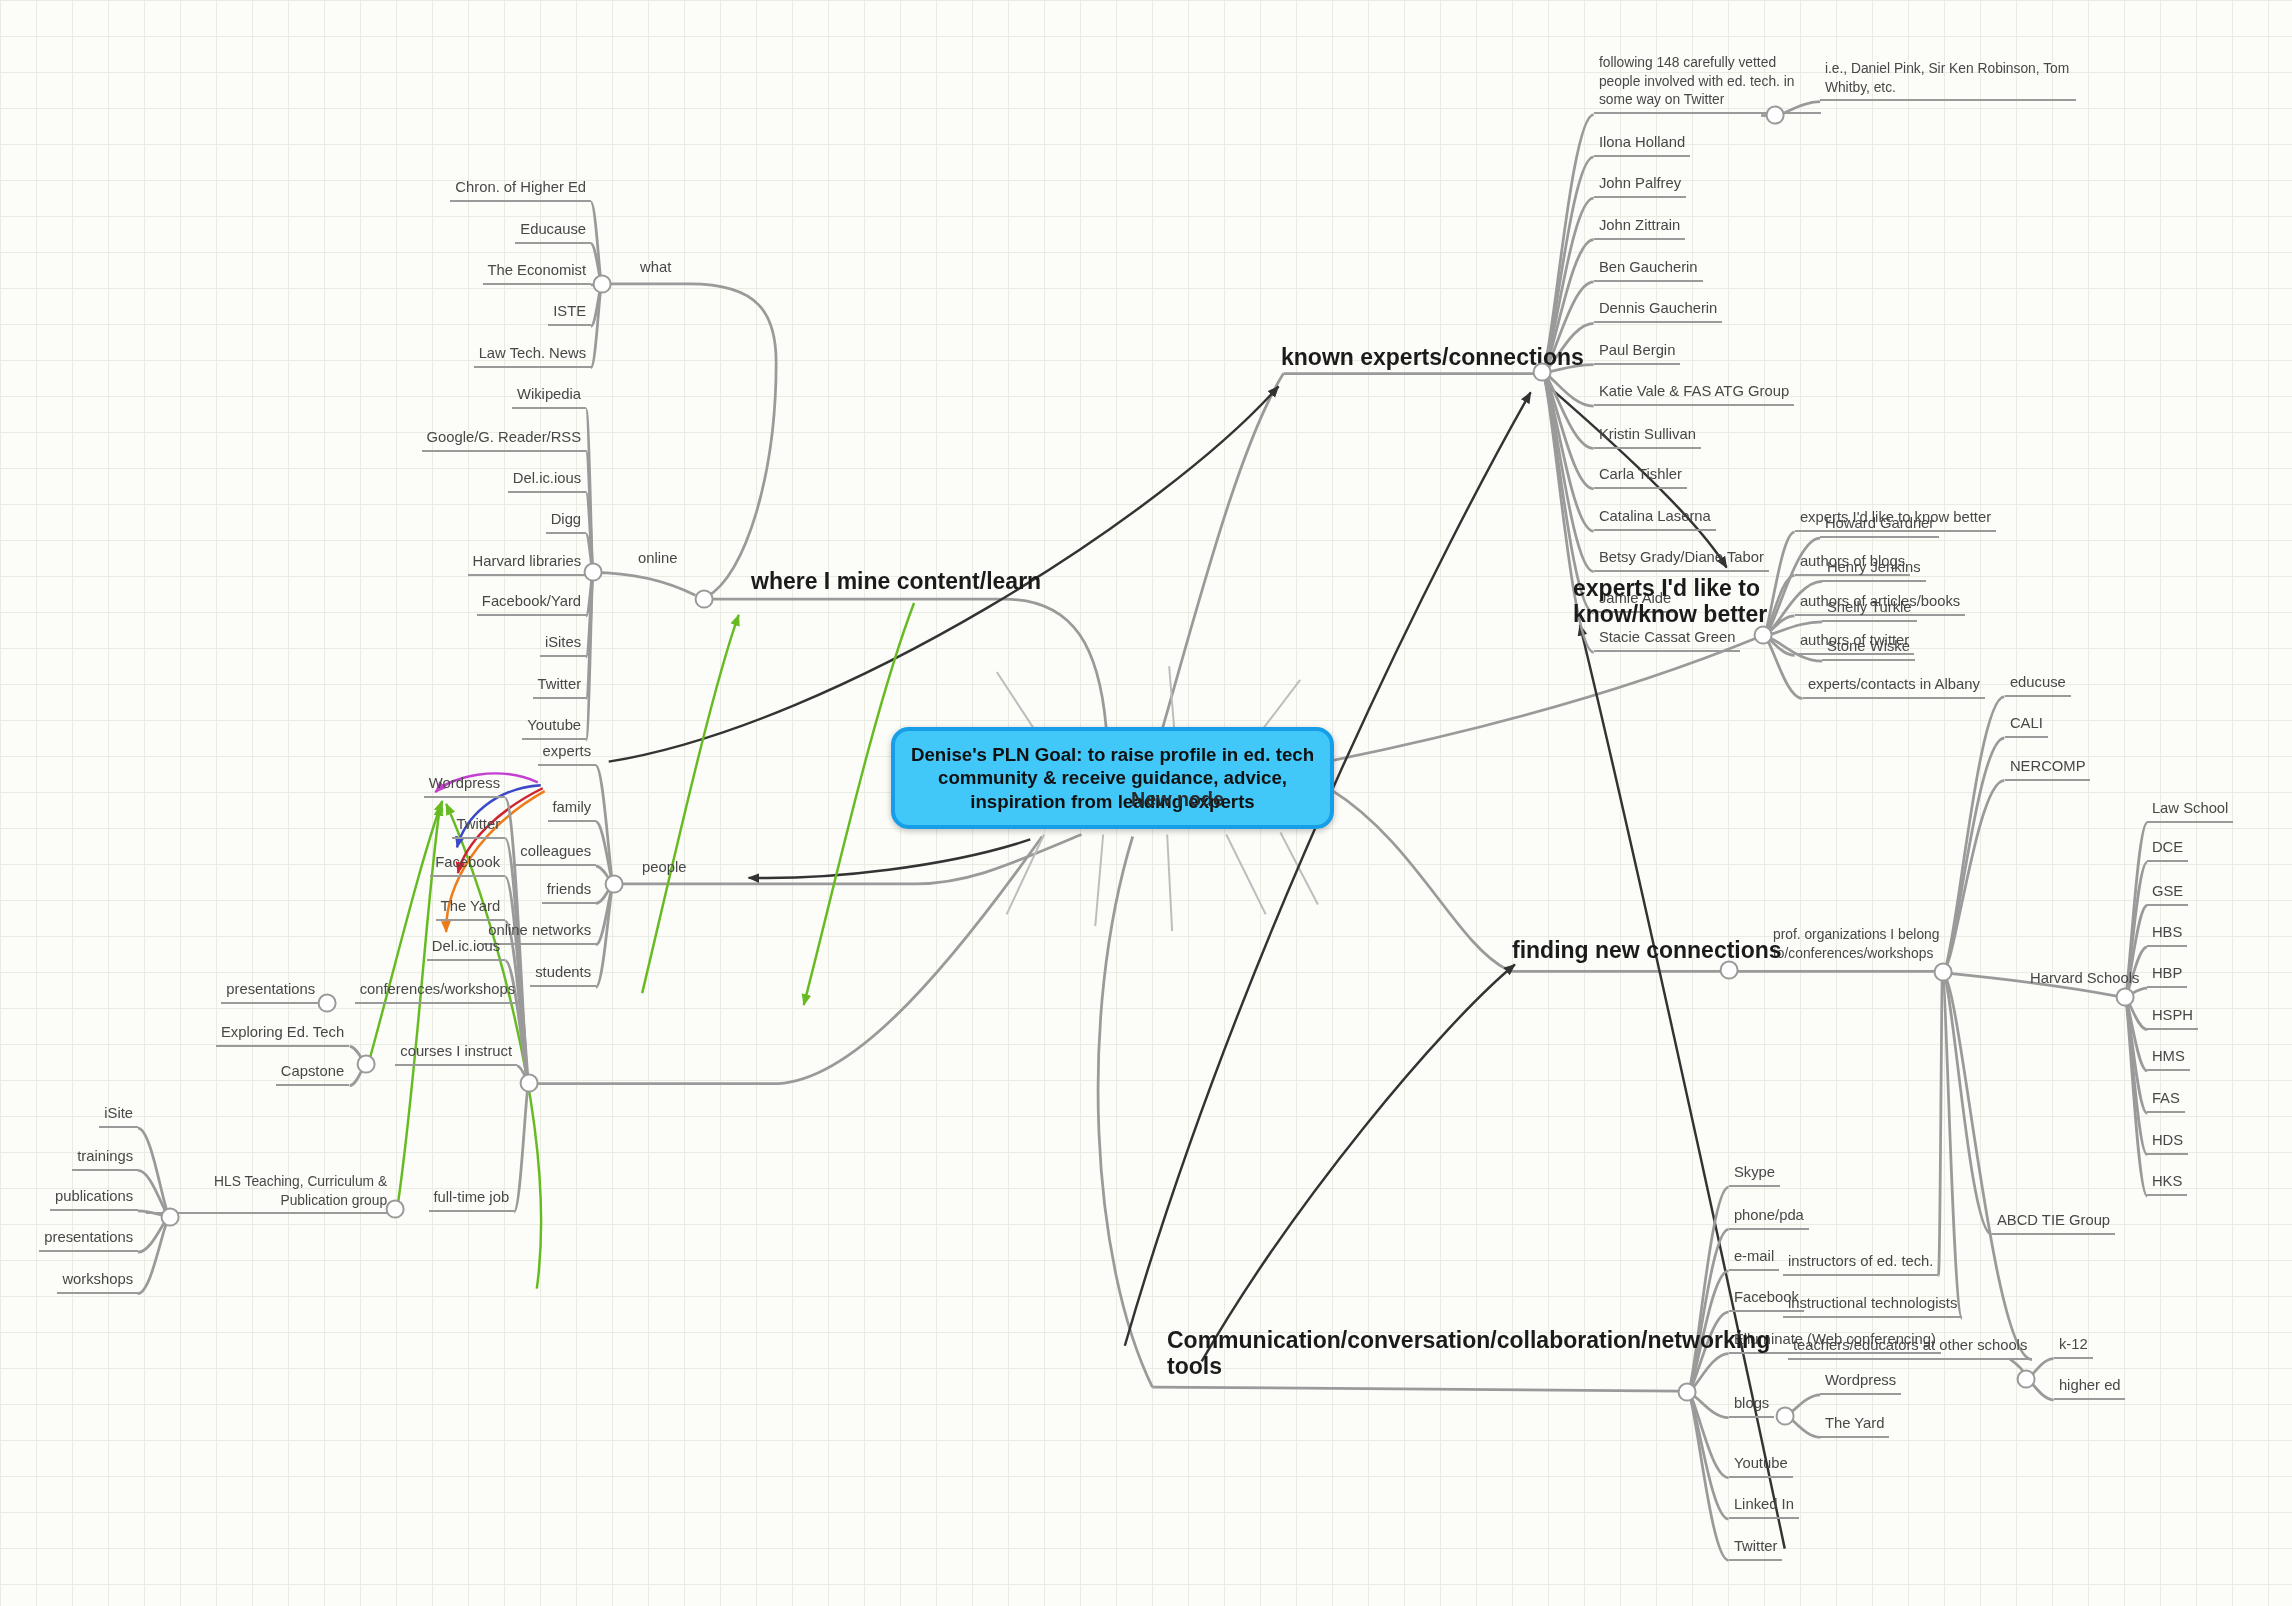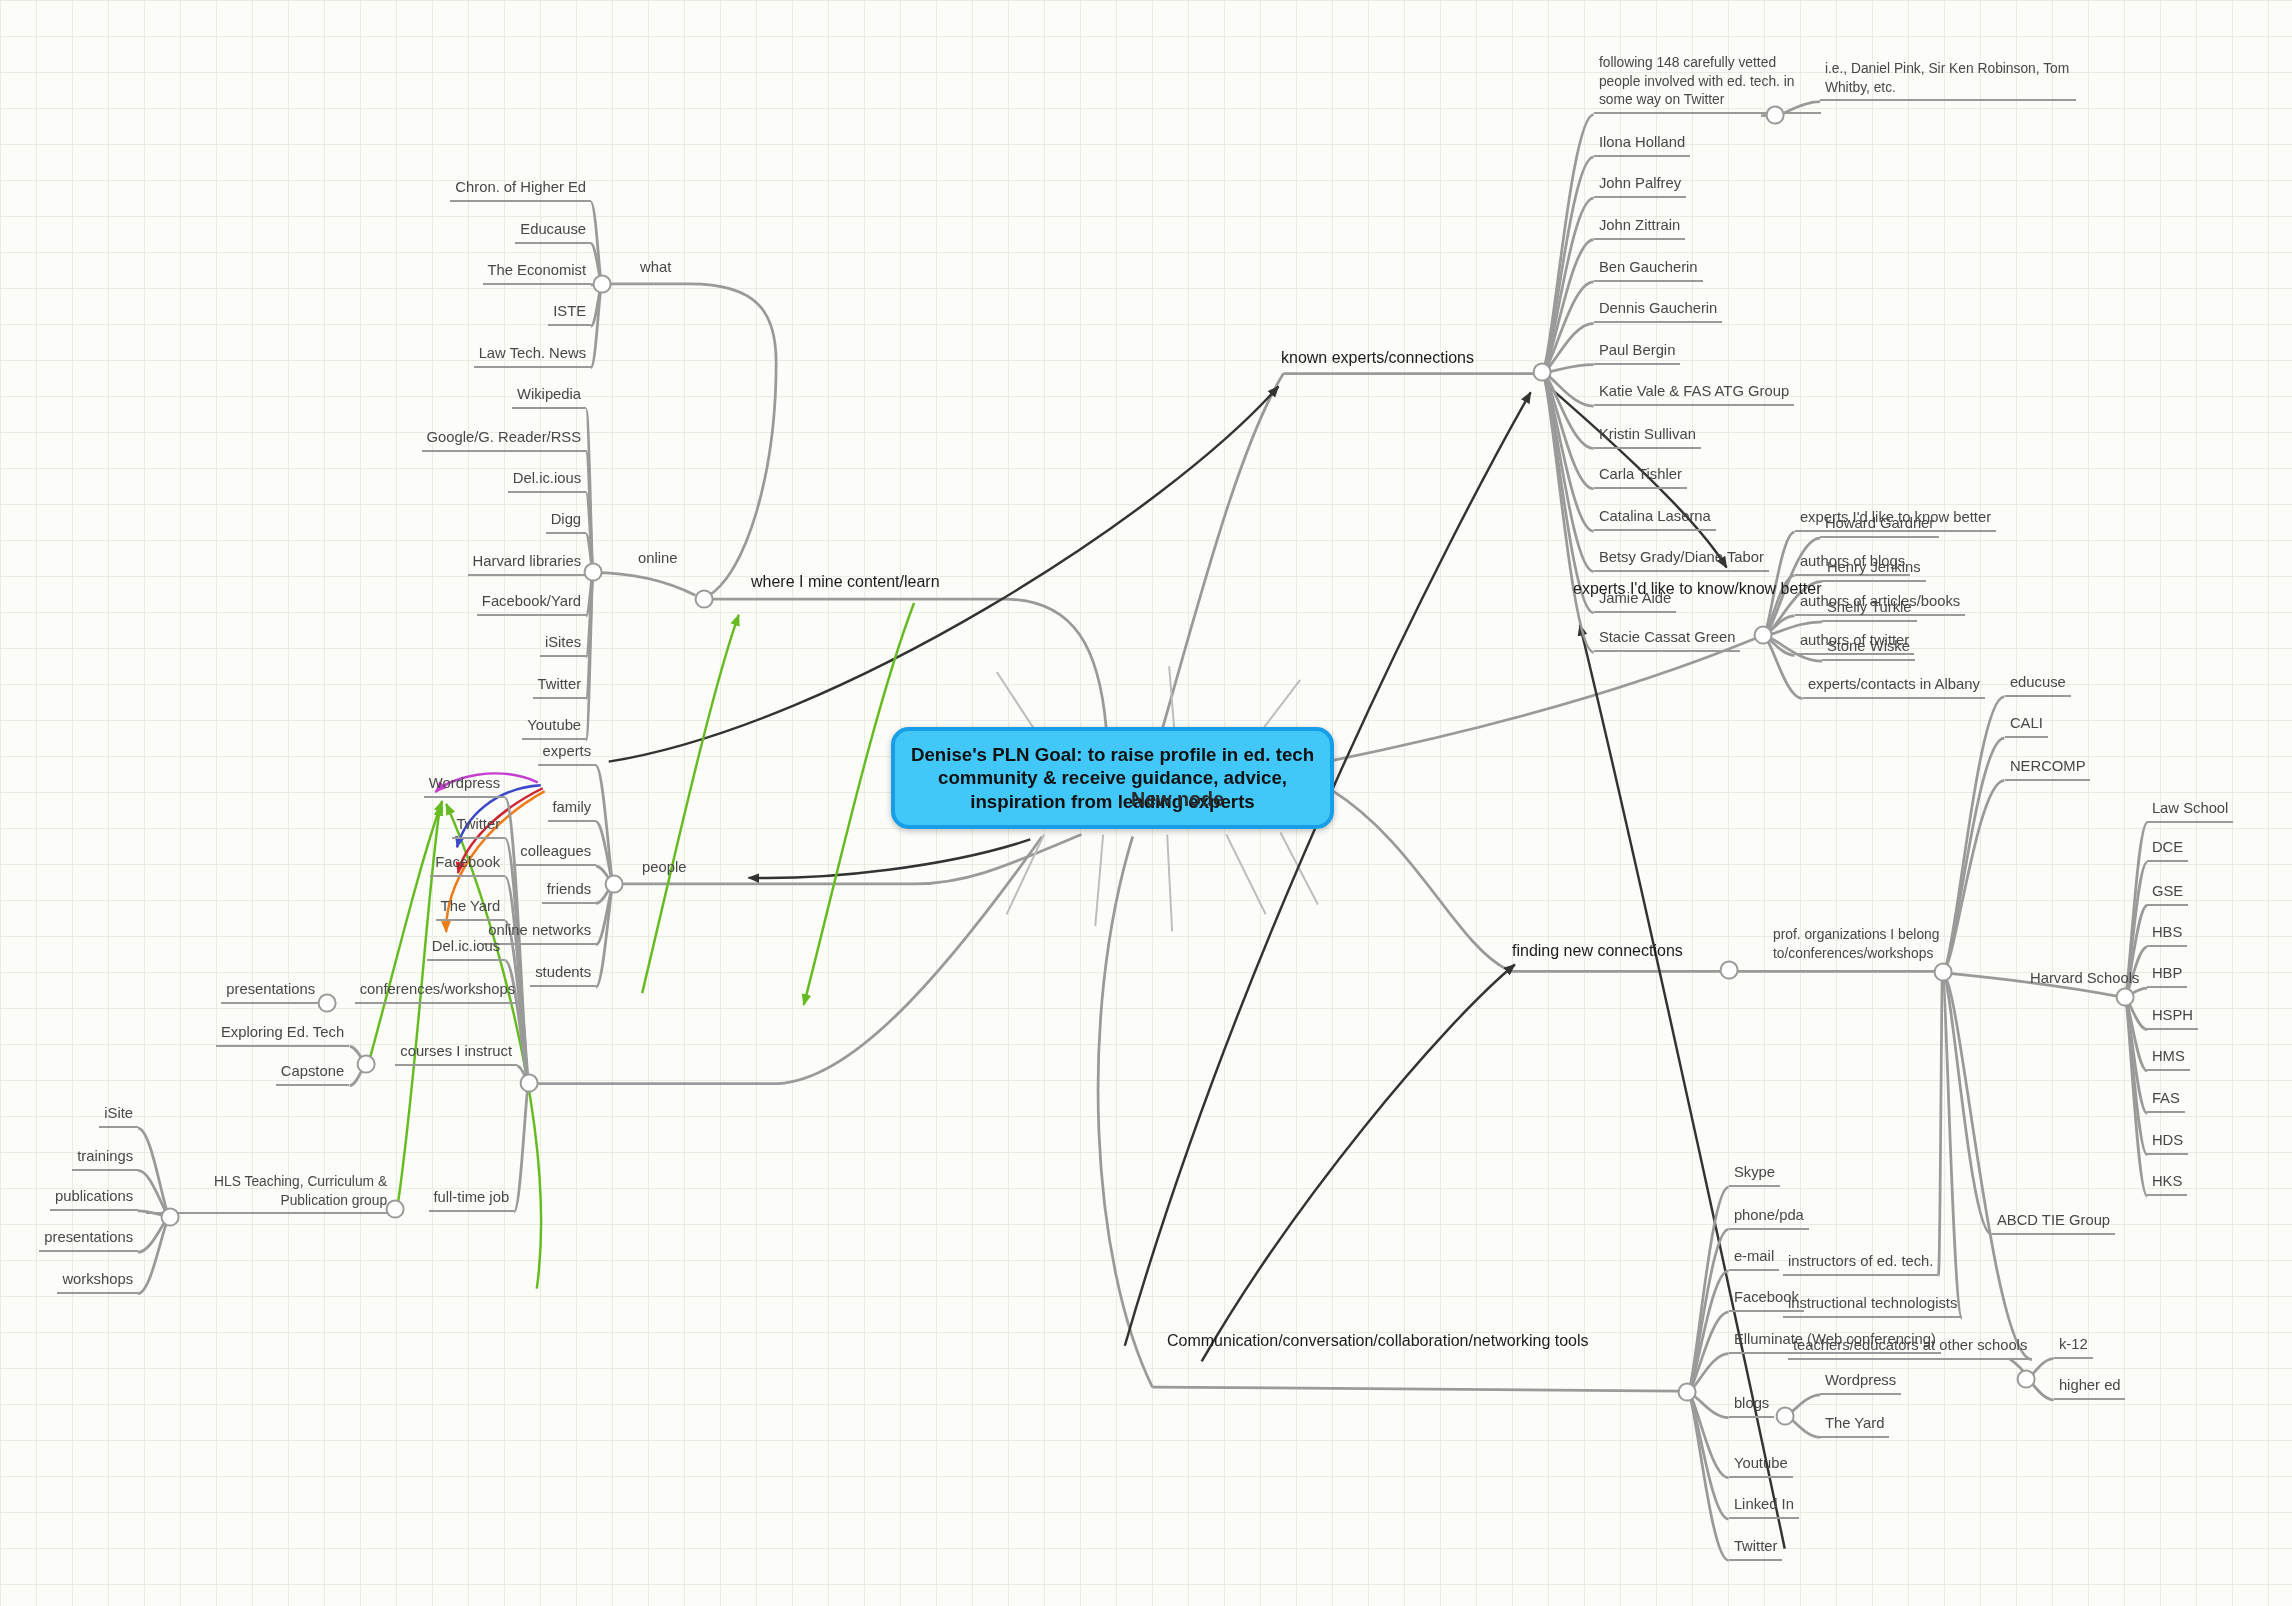--- a/index.html
+++ b/index.html
@@ -13,21 +13,21 @@
   .w{fill:none;stroke:#9a9a9a;stroke-width:2.8px;}
   .s{fill:none;stroke:#bdbdbd;stroke-width:2px;}
   .x{fill:none;stroke-width:2.5px;}
   .leaf{position:absolute;z-index:3;font-size:14.8px;line-height:19.7px;color:#474747;
     white-space:nowrap;padding:0 4.9px 2px 4.9px;border-bottom:2.5px solid #9a9a9a;}
   .leaf-r{text-align:right;}
   .leaf-l{text-align:left;}
   .plain{position:absolute;z-index:3;font-size:14.8px;line-height:19.7px;color:#474747;white-space:nowrap;}
   .note{white-space:normal;font-size:13.8px;line-height:18.7px;}
   .nb{border-bottom:none;}
-  .hd{position:absolute;z-index:4;font-size:16px;line-height:25.6px;font-weight:normal;
+  .hd{position:absolute;z-index:4;font-size:23px;line-height:25.6px;font-weight:bold;
     color:#1b1b1b;white-space:nowrap;}
   .hd.multi{white-space:normal;}
   .junction{position:absolute;z-index:5;width:14.8px;height:14.8px;background:#fff;
     border:2.5px solid #9a9a9a;border-radius:50%;transform:translate(-50%,-50%);}
   #root-box{position:absolute;z-index:6;left:891px;top:727px;width:443px;height:102px;
     background:#41c7f8;border:4.9px solid #169fe8;border-radius:17.7px;box-sizing:border-box;
     display:flex;align-items:center;justify-content:center;text-align:center;
     font-size:18.7px;line-height:23.6px;font-weight:bold;color:#111;padding:3.9px 11.8px;
     box-shadow:0 2px 5.9px rgba(0,0,0,0.25);}
   #new-node{position:absolute;z-index:7;left:1131px;top:788px;font-size:19.7px;

